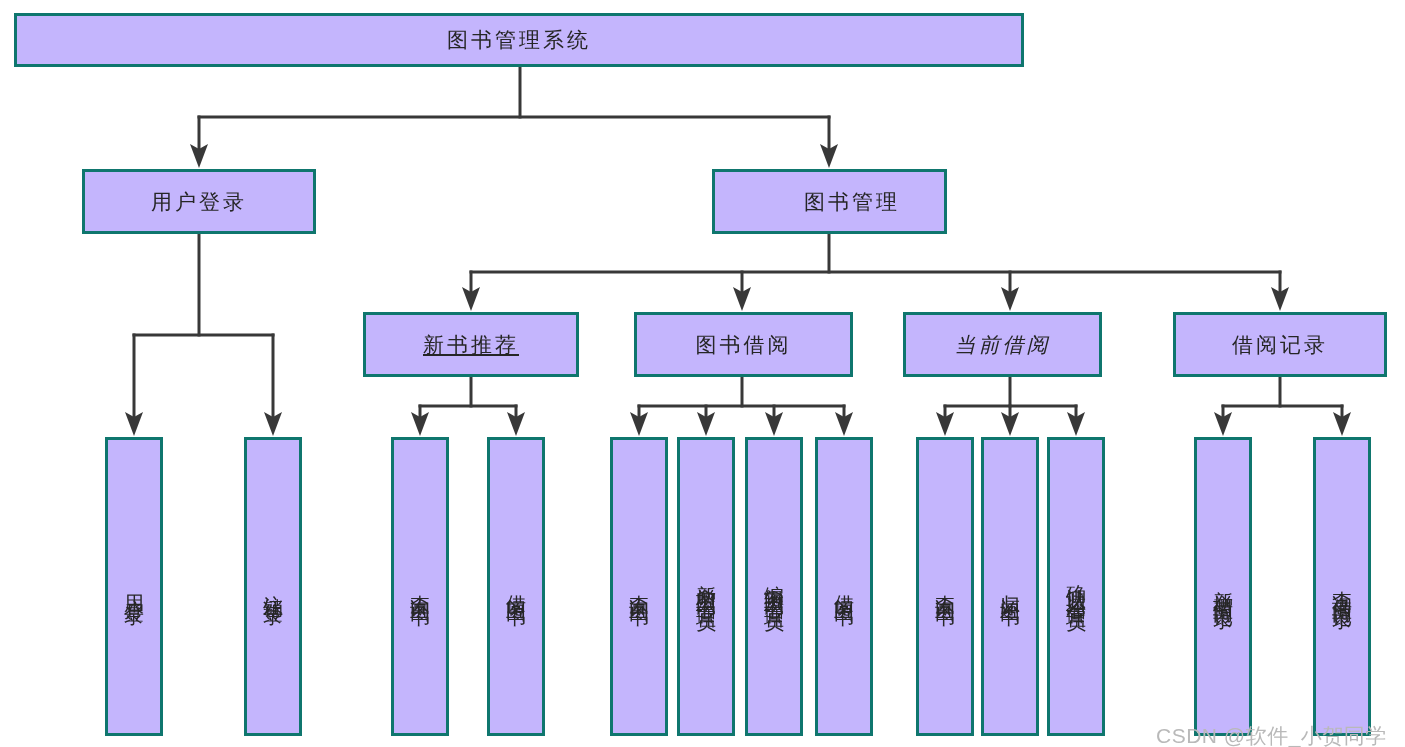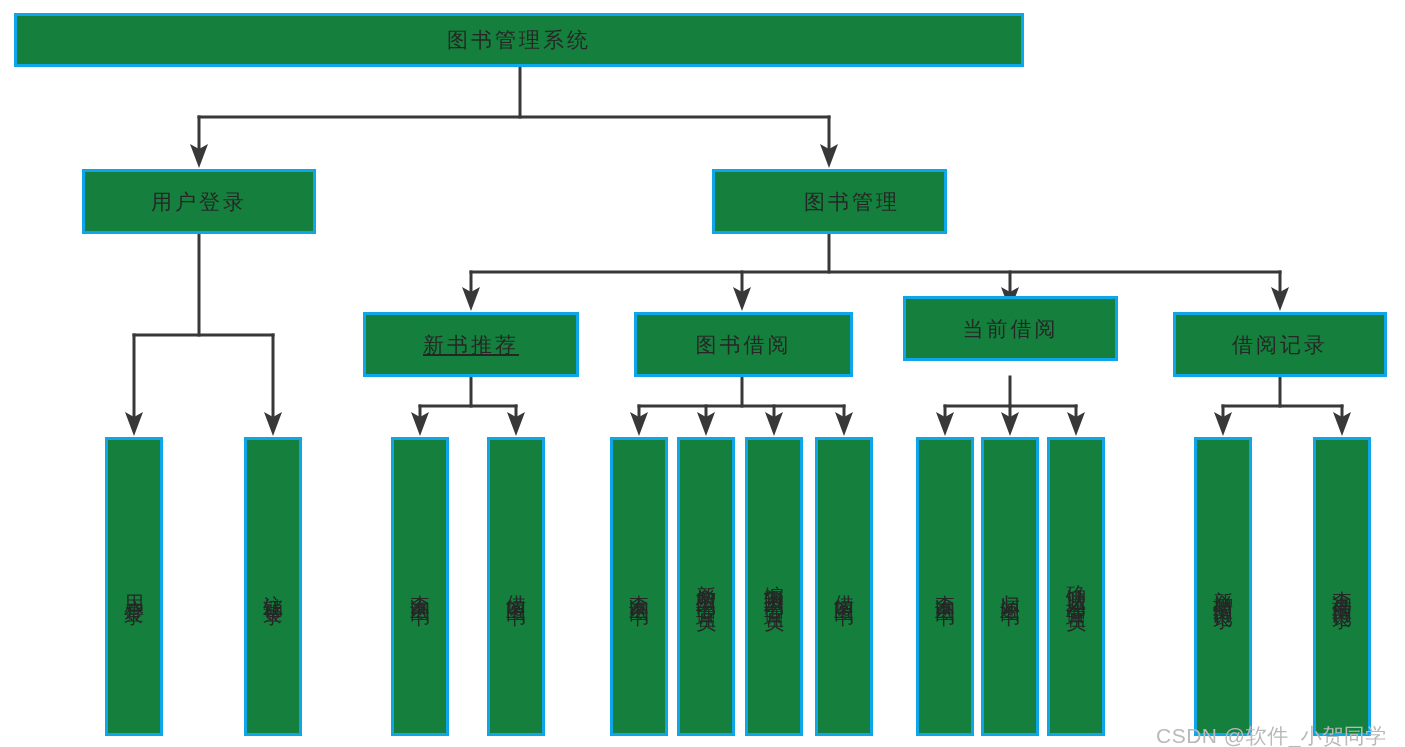--- a/index.html
+++ b/index.html
@@ -13,22 +13,22 @@
   }
   .connector-layer {
     position: absolute;
     left: 0; top: 0;
     width: 1405px; height: 747px;
     pointer-events: none;
   }
   .node {
     position: absolute;
     box-sizing: border-box;
-    border: 3px solid #0ea5e9;
-    background: #15803d;
+    border: 3px solid #0f766e;
+    background: #c4b5fd;
     display: flex;
     align-items: center;
     justify-content: center;
     color: #262626;
   }
   .hbox {
     font-size: 21px;
     letter-spacing: 3px;
     white-space: nowrap;
   }
@@ -120,21 +120,21 @@
     <polygon points="1333,412 1342,417 1351,412 1342,436"></polygon>
   </svg>
 
   <div class="node hbox" style="left:14px; top:13px; width:1010px; height:54px;">图书管理系统</div>
 
   <div class="node hbox" style="left:82px; top:169px; width:234px; height:65px;">用户登录</div>
   <div class="node hbox" style="left:712px; top:169px; width:235px; height:65px;padding-left:45px;">图书管理</div>
 
   <div class="node hbox" style="left:363px; top:312px; width:216px; height:65px;text-decoration:underline;">新书推荐</div>
   <div class="node hbox" style="left:634px; top:312px; width:219px; height:65px;">图书借阅</div>
-  <div class="node hbox" style="left:903px; top:296px; width:215px; height:65px;">当前借阅</div>
+  <div class="node hbox" style="left:903px; top:312px; width:199px; height:65px;font-style:italic;">当前借阅</div>
   <div class="node hbox" style="left:1173px; top:312px; width:214px; height:65px;">借阅记录</div>
 
   <div class="node vbox" style="left:105px;">用户登录</div>
   <div class="node vbox" style="left:244px;">注销登录</div>
 
   <div class="node vbox" style="left:391px;">查询图书</div>
   <div class="node vbox" style="left:487px;">借阅图书</div>
 
   <div class="node vbox" style="left:610px;">查询图书</div>
   <div class="node vbox" style="left:677px;">新增图书（管理员）</div>

